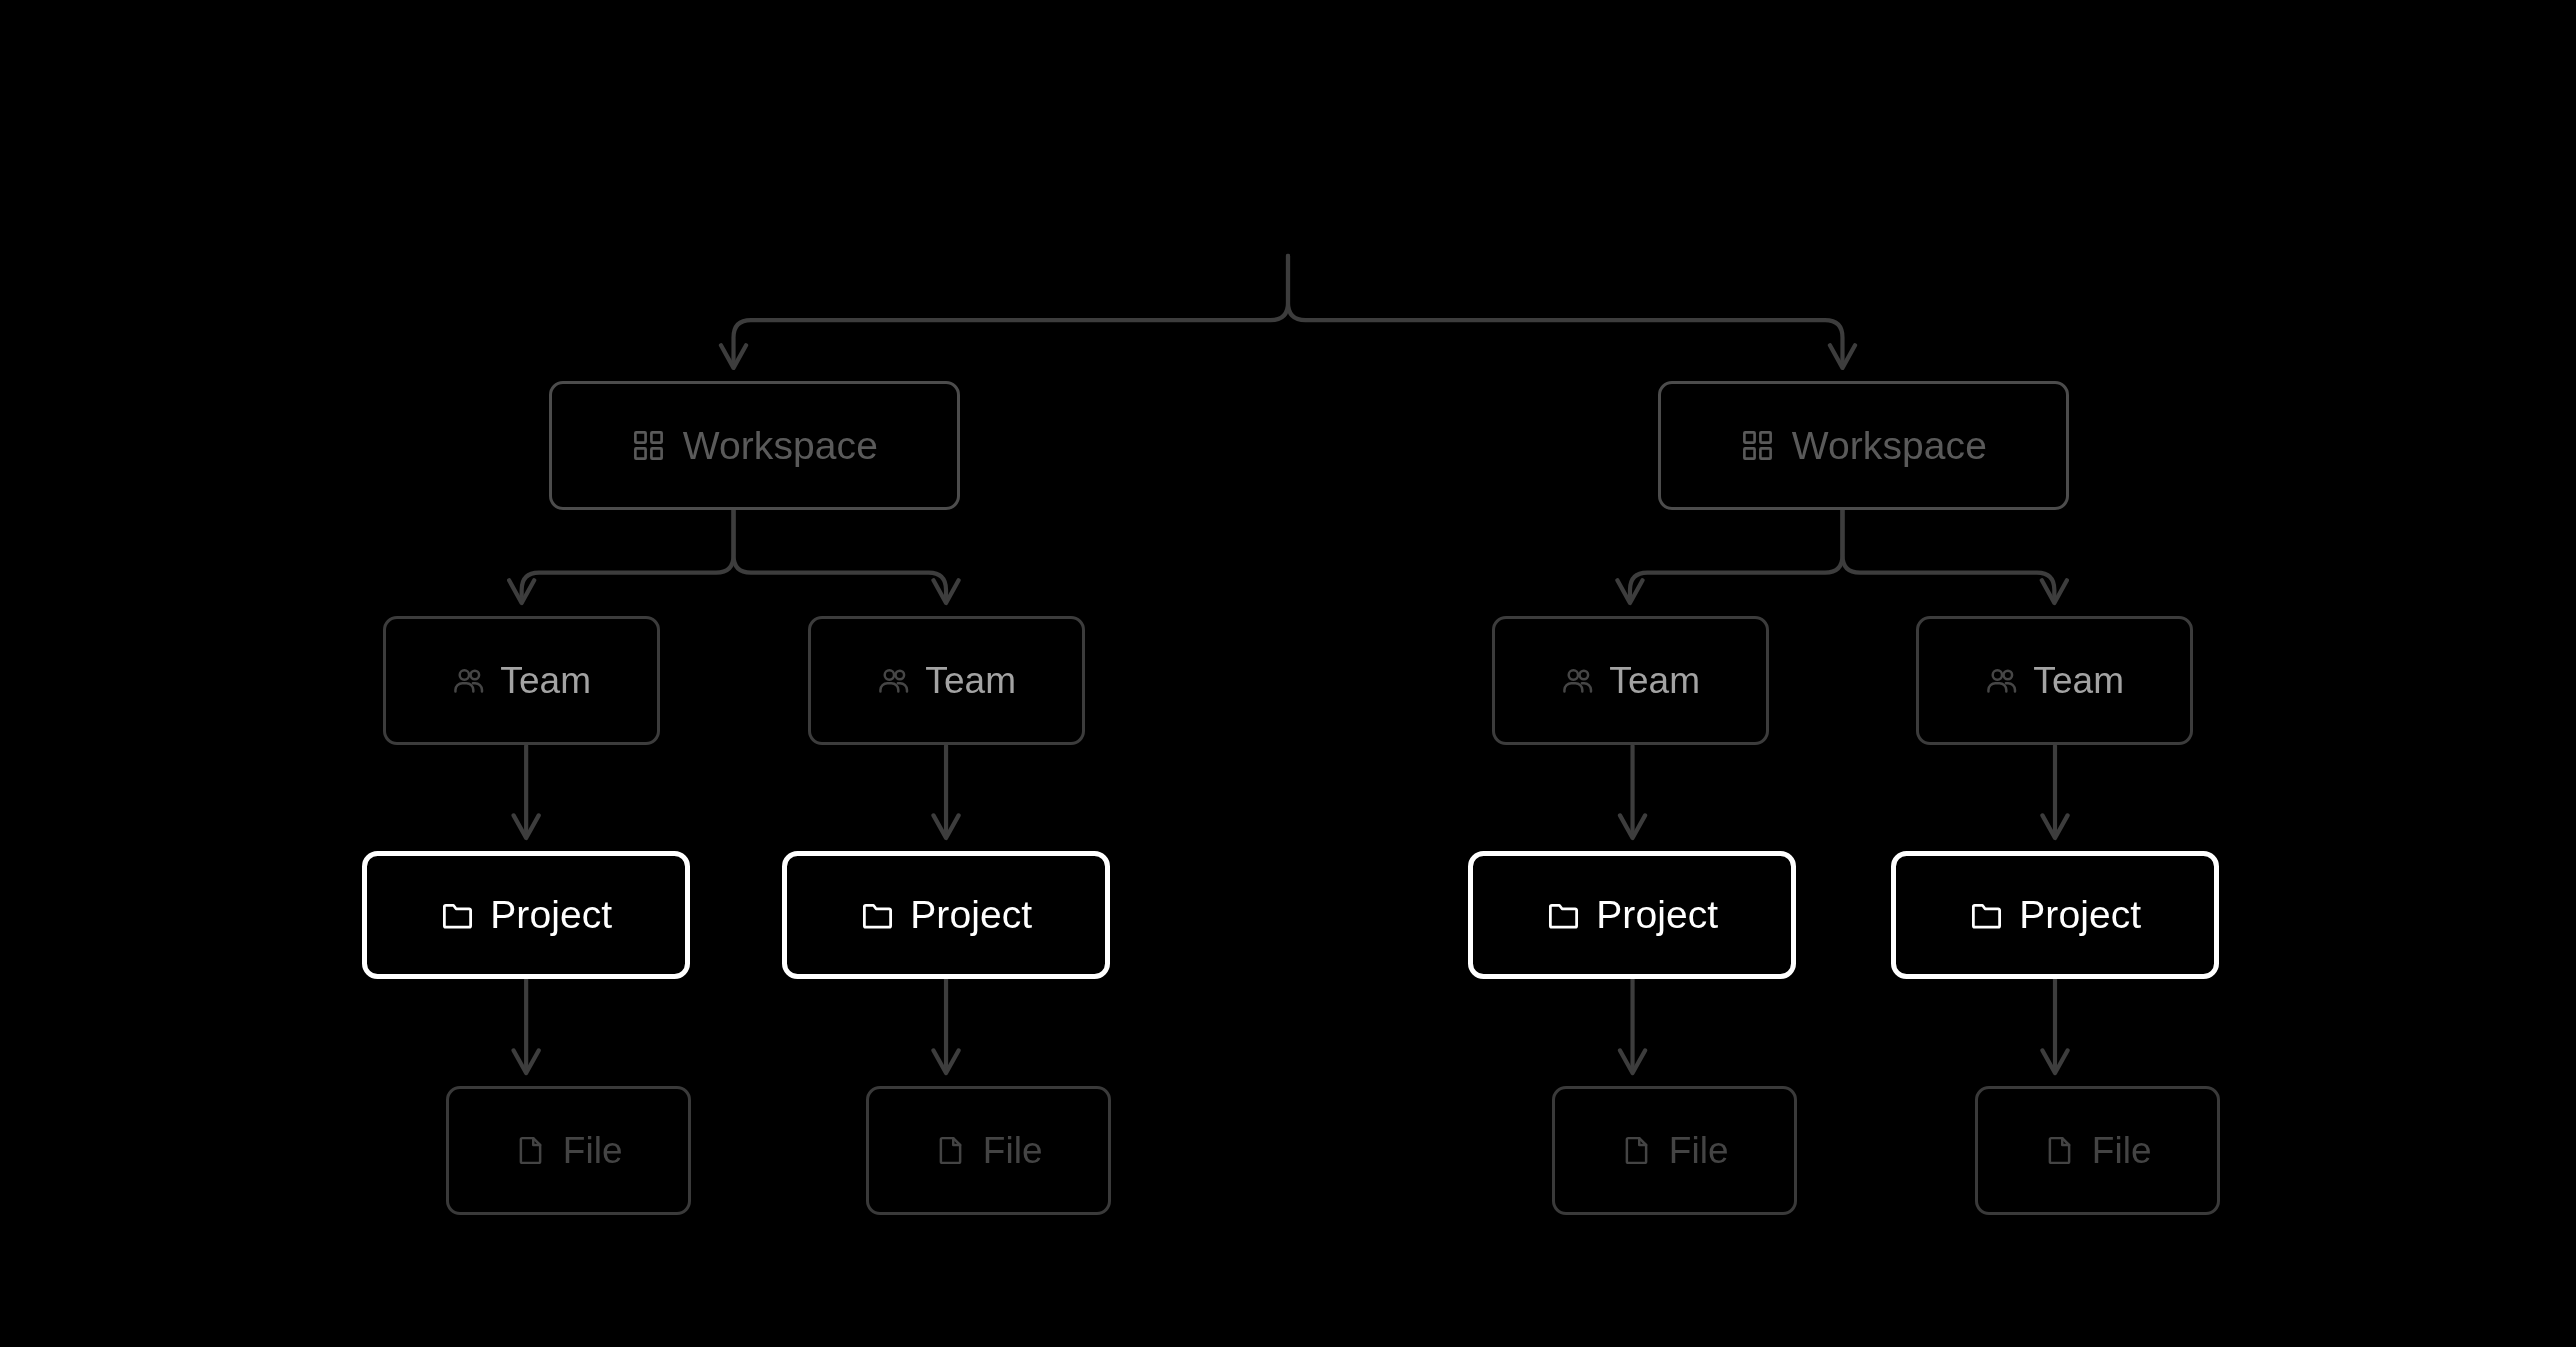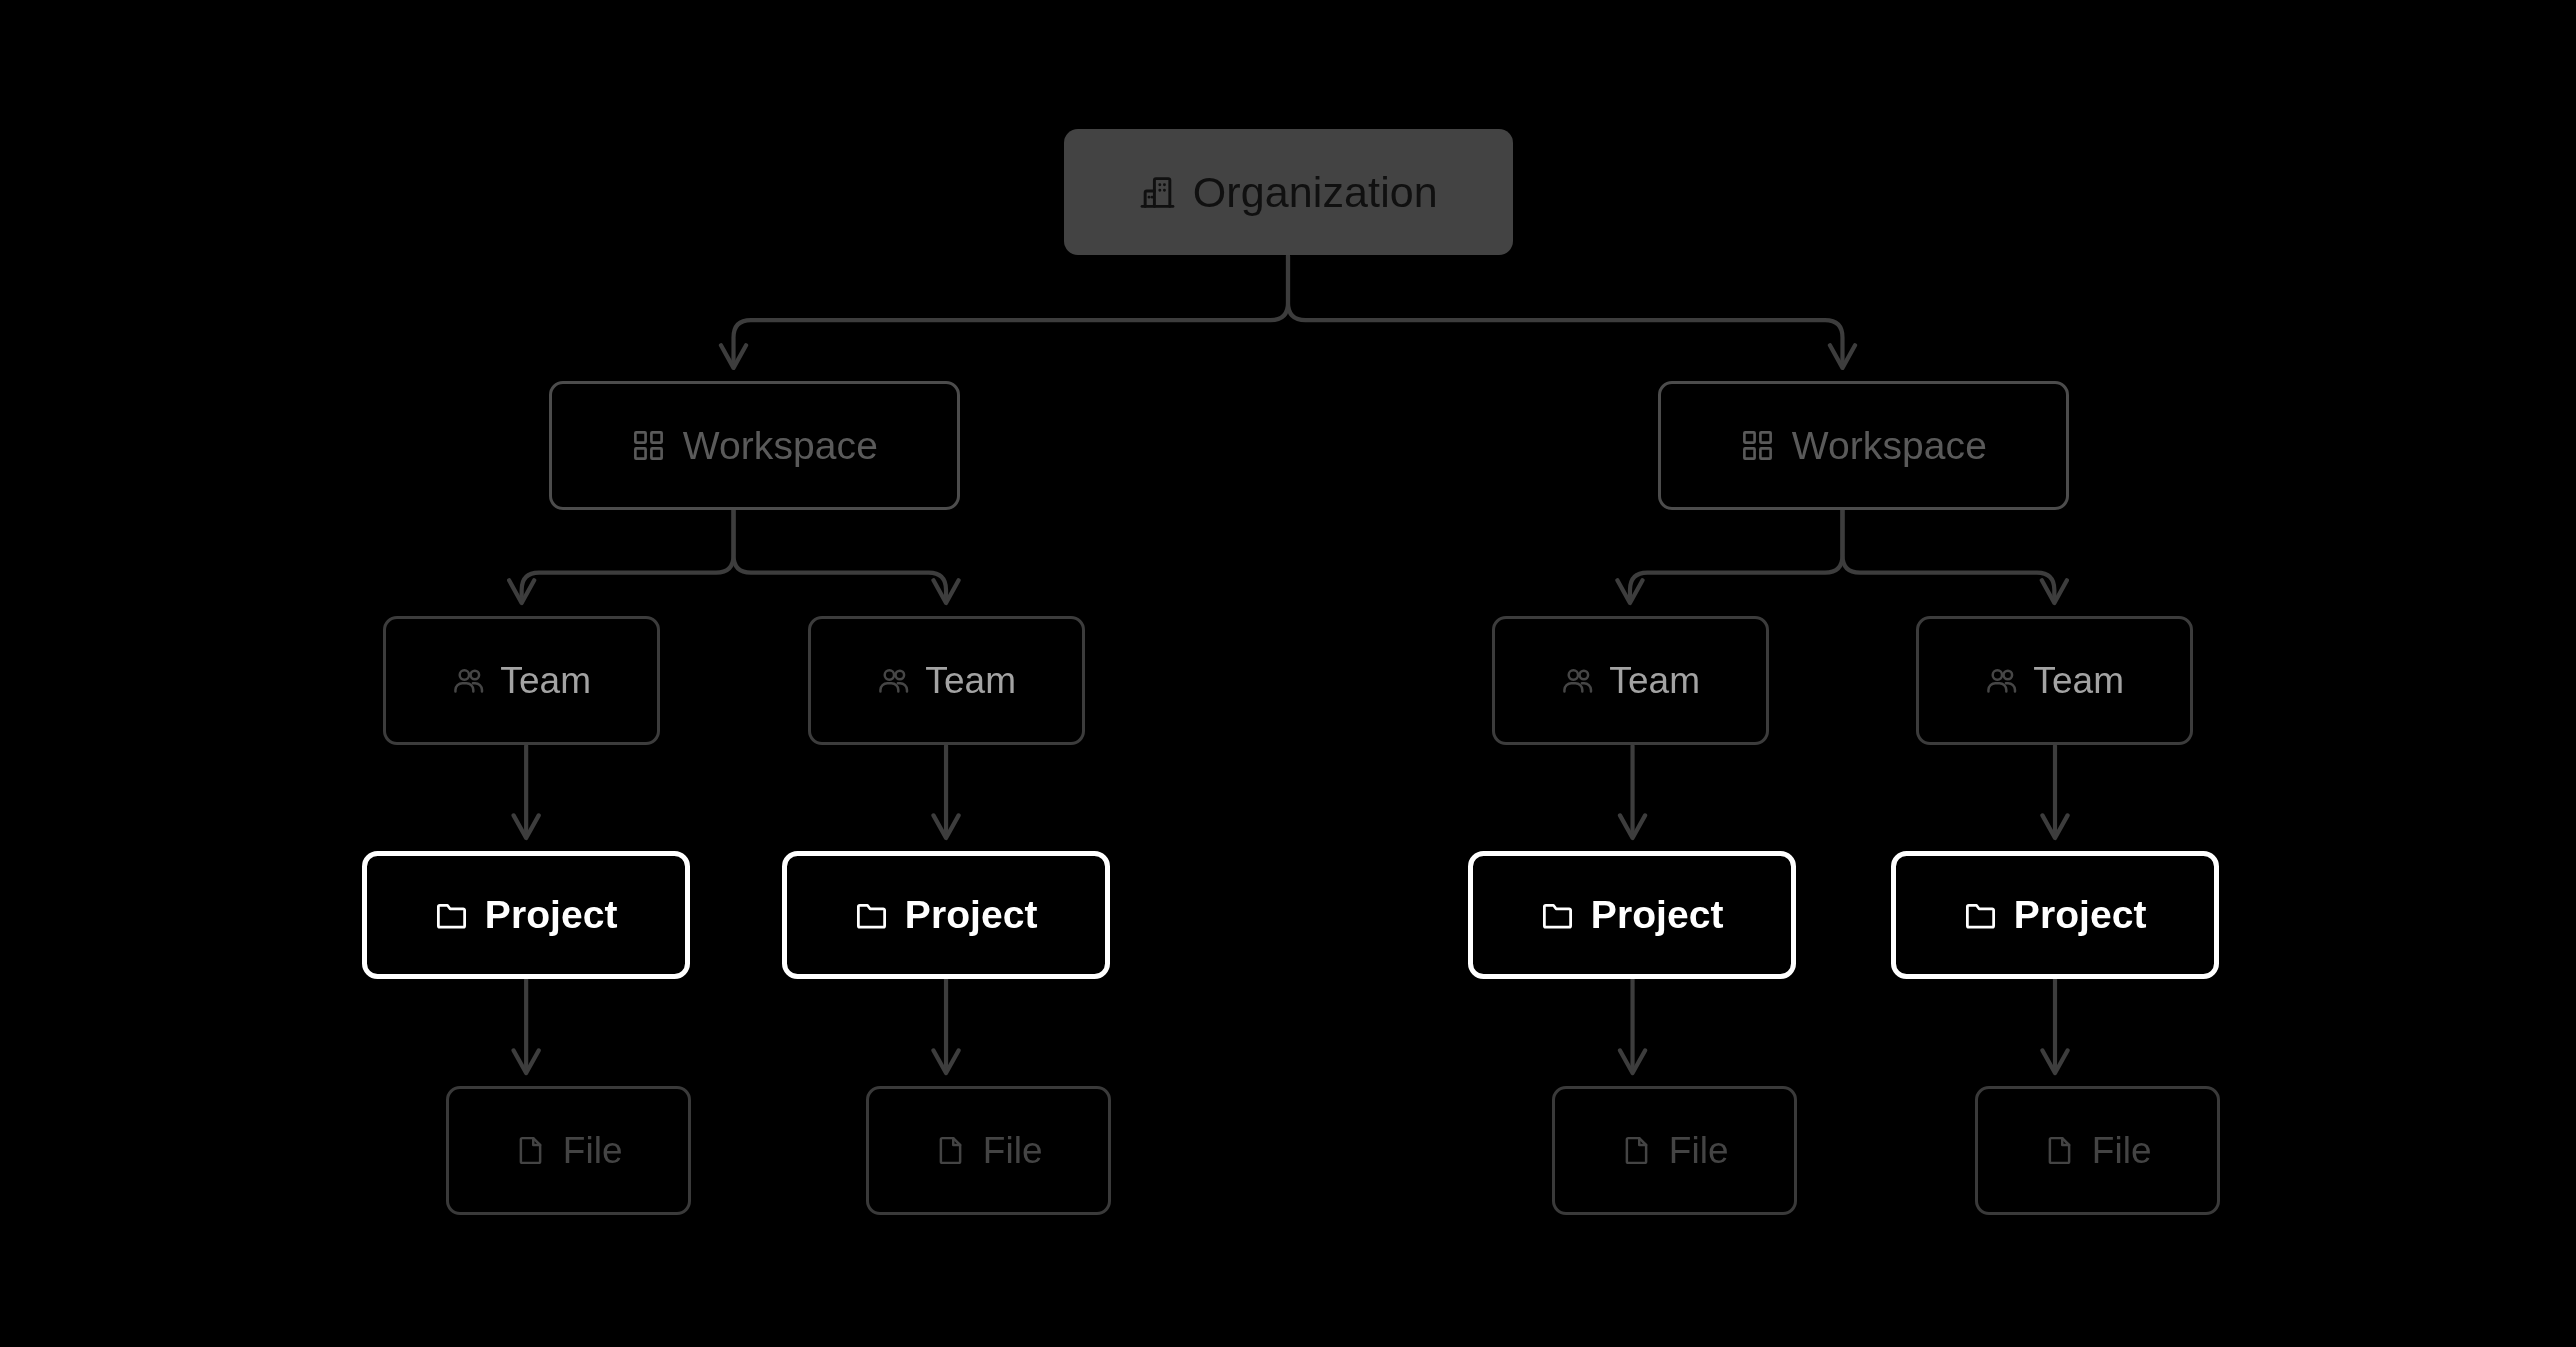--- a/index.html
+++ b/index.html
@@ -92,21 +92,21 @@
   
   .node-project {
     background: #000000;
     border: 5.8px solid #ffffff;
     color: #ffffff;
     border-radius: 15.5px;
   }
   .node-project .node-label {
     font-size: 39px;
     color: #ffffff;
-    font-weight: 700;
+    font-weight: 400;
   }
   .node-project .node-icon { margin-right: 15.5px; }
 
   
   .node-file {
     background: transparent;
     border: 3.2px solid #3a3a3a;
     color: #444444;
     margin-left: 42px;
   }
@@ -148,32 +148,20 @@
       <path d="M 2535 1158 L 2535 1298" marker-end="url(#arrow)"></path>
       <path d="M 3191 1158 L 3191 1298" marker-end="url(#arrow)"></path>
 
       <path d="M 817 1521 L 817 1663" marker-end="url(#arrow)"></path>
       <path d="M 1469 1521 L 1469 1663" marker-end="url(#arrow)"></path>
       <path d="M 2535 1521 L 2535 1663" marker-end="url(#arrow)"></path>
       <path d="M 3191 1521 L 3191 1663" marker-end="url(#arrow)"></path>
     </g>
   </svg>
 
-  <div class="node node-org" style="left:1064px; top:129px; width:449px; height:126px;">
-    <span class="node-icon">
-      <svg width="37" height="37" viewBox="0 0 24 24" fill="none" stroke="#101010" stroke-width="1.9" stroke-linecap="round" stroke-linejoin="round">
-        <path d="M10 21V4a1 1 0 0 1 1-1h8a1 1 0 0 1 1 1v17"></path>
-        <path d="M4 21v-9a1 1 0 0 1 1-1h5"></path>
-        <path d="M2 21h20"></path>
-        <path d="M13.5 7h.01M16.5 7h.01M13.5 10.5h.01M16.5 10.5h.01"></path>
-        <path d="M6.5 15h.01M8.5 15h.01"></path>
-      </svg>
-    </span>
-    <span class="node-label">Organization</span>
-  </div>
 
   <div class="node node-workspace" style="left:528px; top:381px; width:411px; height:129px;">
     <span class="node-icon">
       <svg width="35" height="35" viewBox="0 0 24 24" fill="none" stroke="#5a5a5a" stroke-width="1.8" stroke-linecap="round" stroke-linejoin="round">
         <rect x="3" y="3" width="7" height="7" rx="0.5"></rect>
         <rect x="14" y="3" width="7" height="7" rx="0.5"></rect>
         <rect x="3" y="14" width="7" height="7" rx="0.5"></rect>
         <rect x="14" y="14" width="7" height="7" rx="0.5"></rect>
       </svg>
     </span>

